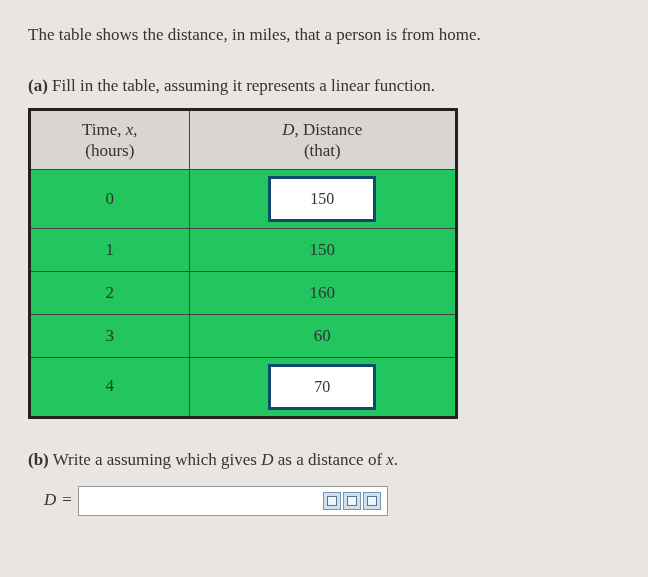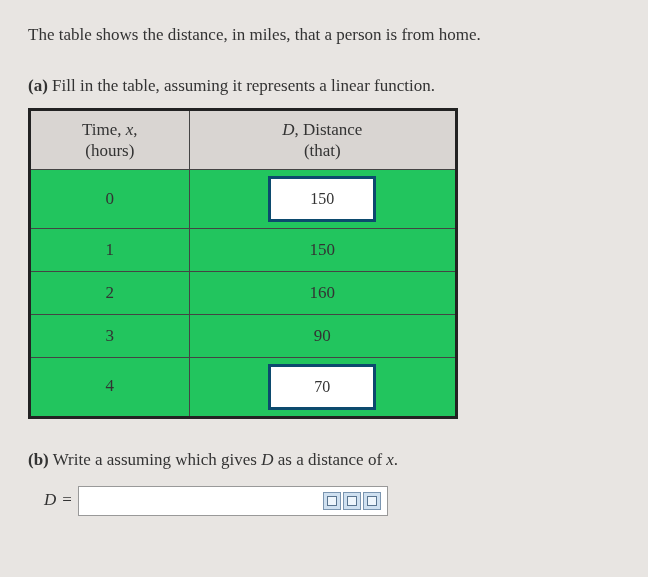--- a/index.html
+++ b/index.html
@@ -130,21 +130,21 @@
     <tr>
       <td>1</td>
       <td>150</td>
     </tr>
     <tr>
       <td>2</td>
       <td>160</td>
     </tr>
     <tr>
       <td>3</td>
-      <td>90</td>
+      <td>60</td>
     </tr>
     <tr>
       <td>4</td>
       <td><span class="cell-input">70</span></td>
     </tr>
   </tbody>
 </table>
 
 <div class="part-b-prompt">
   <span class="bold">(b)</span><span> Write a assuming which gives </span><span class="ital">D</span><span> as a distance of </span><span class="ital">x</span><span>.</span>

